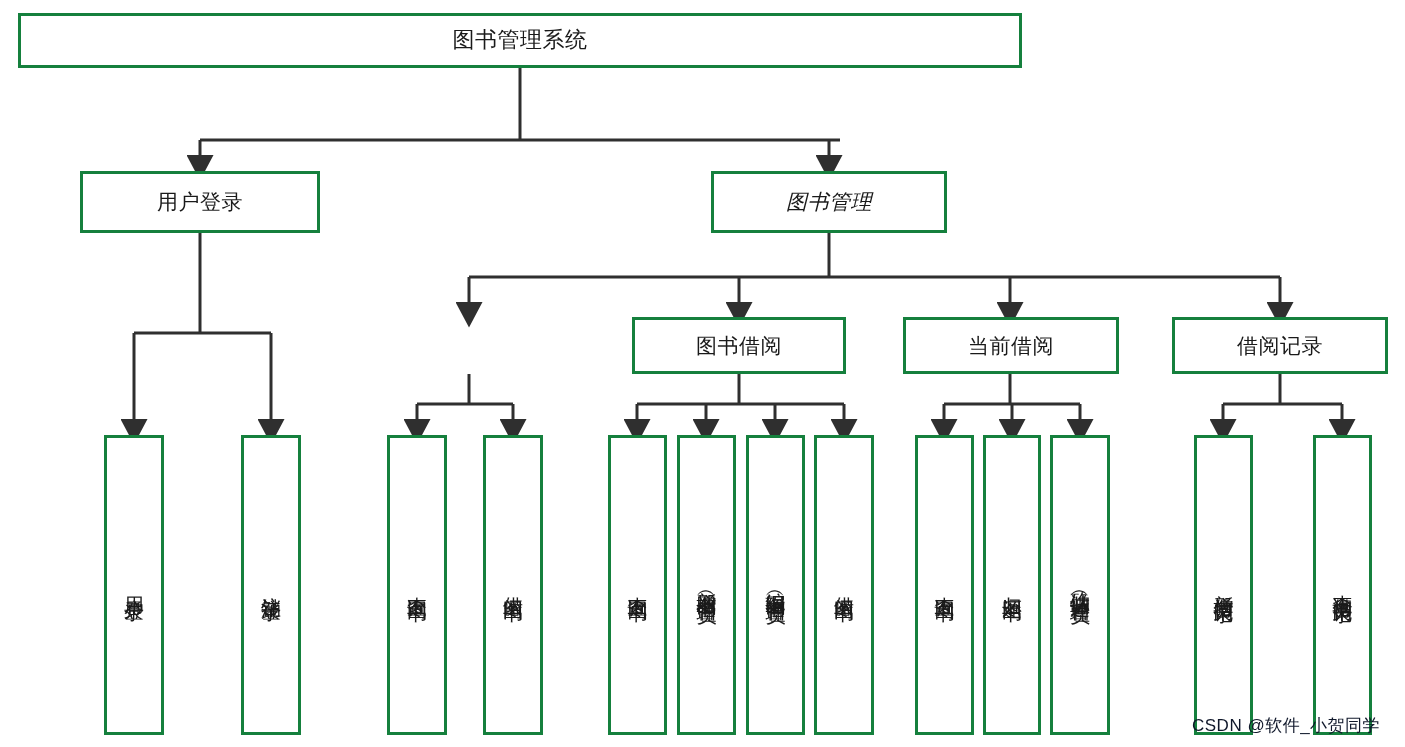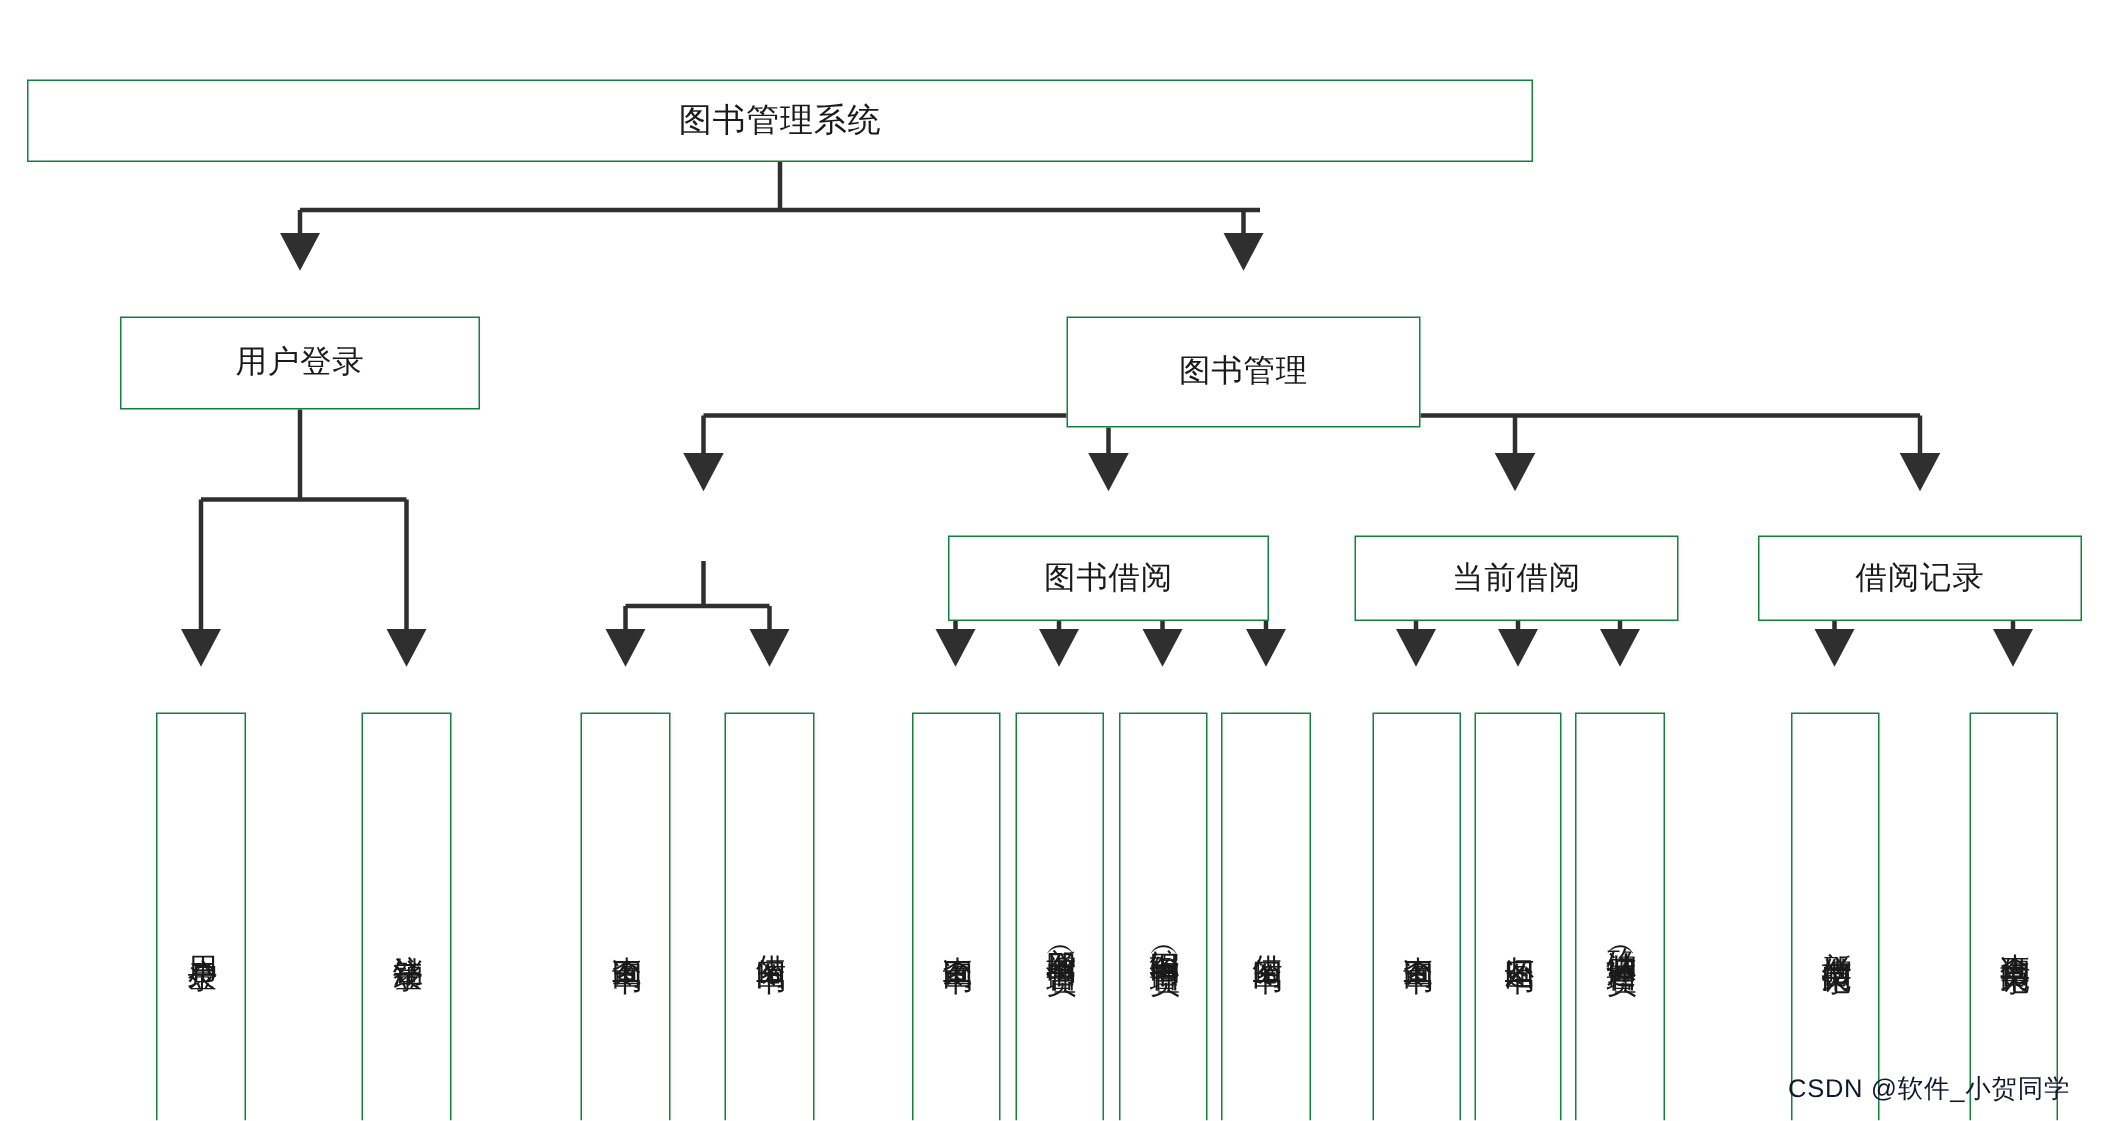--- a/index.html
+++ b/index.html
@@ -21,26 +21,25 @@
     position: absolute;
     left: 0;
     top: 0;
     width: 1405px;
     height: 747px;
   }
   .node-box {
     position: absolute;
     box-sizing: border-box;
     background: #ffffff;
-    border: 1px solid #15803d;
+    border: 3px solid #15803d;
     display: flex;
     align-items: center;
     justify-content: center;
     overflow: hidden;
-    margin-top: 40px;
   }
   .node-label {
     color: #1a1a1a;
     font-size: 21px;
     line-height: 1.12;
     letter-spacing: 0.5px;
     text-align: center;
     white-space: nowrap;
   }
   .node-box.vertical .node-label {
@@ -118,21 +117,21 @@
     </g>
   </svg>
 
   <div class="node-box root" id="node-root" style="left: 18px; top: 13px; width: 1004px; height: 55px;">
     <span class="node-label">图书管理系统</span>
   </div>
 
   <div class="node-box level2" id="node-l2-0" style="left: 80px; top: 171px; width: 240px; height: 62px;">
     <span class="node-label">用户登录</span>
   </div>
-  <div class="node-box level2" id="node-l2-1" style="left: 711px; top: 171px; width: 236px; height: 74px;">
+  <div class="node-box level2" id="node-l2-1" style="left: 711px; top: 171px; width: 236px; height: 62px; font-style: italic;">
     <span class="node-label">图书管理</span>
   </div>
 
   <div class="node-box level3" id="node-l3-1" style="left: 632px; top: 317px; width: 214px; height: 57px;">
     <span class="node-label">图书借阅</span>
   </div>
   <div class="node-box level3" id="node-l3-2" style="left: 903px; top: 317px; width: 216px; height: 57px;">
     <span class="node-label">当前借阅</span>
   </div>
   <div class="node-box level3" id="node-l3-3" style="left: 1172px; top: 317px; width: 216px; height: 57px;">

